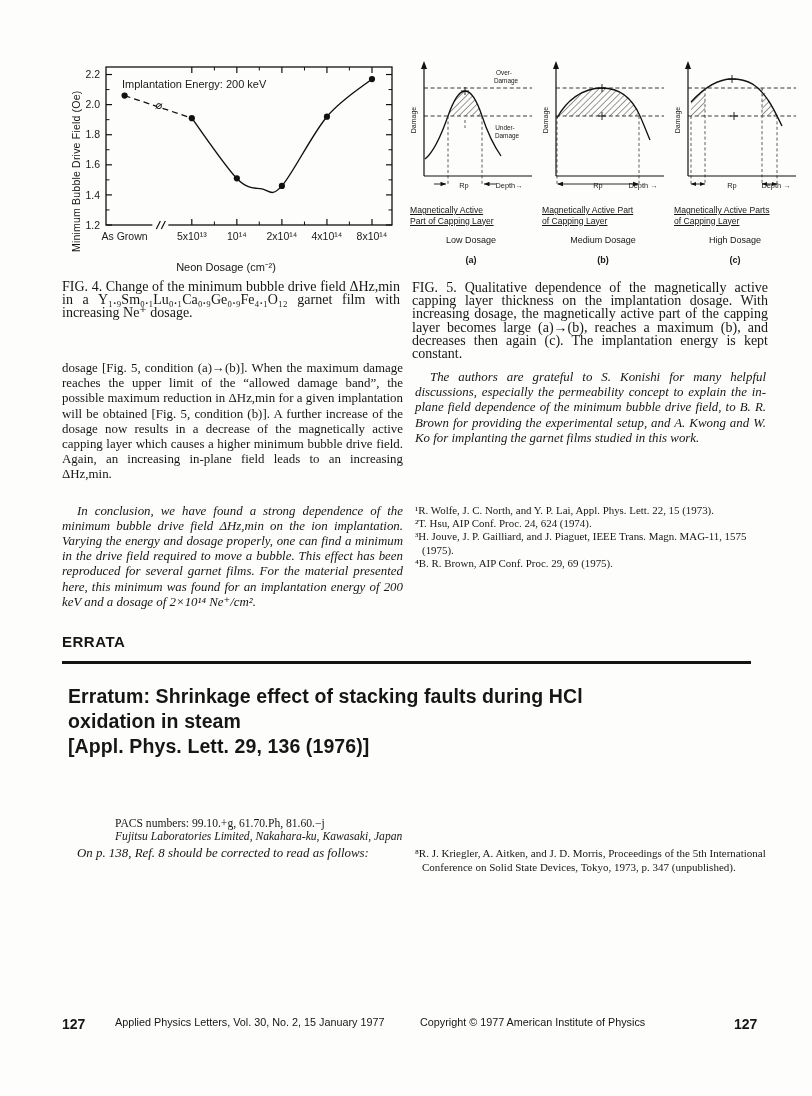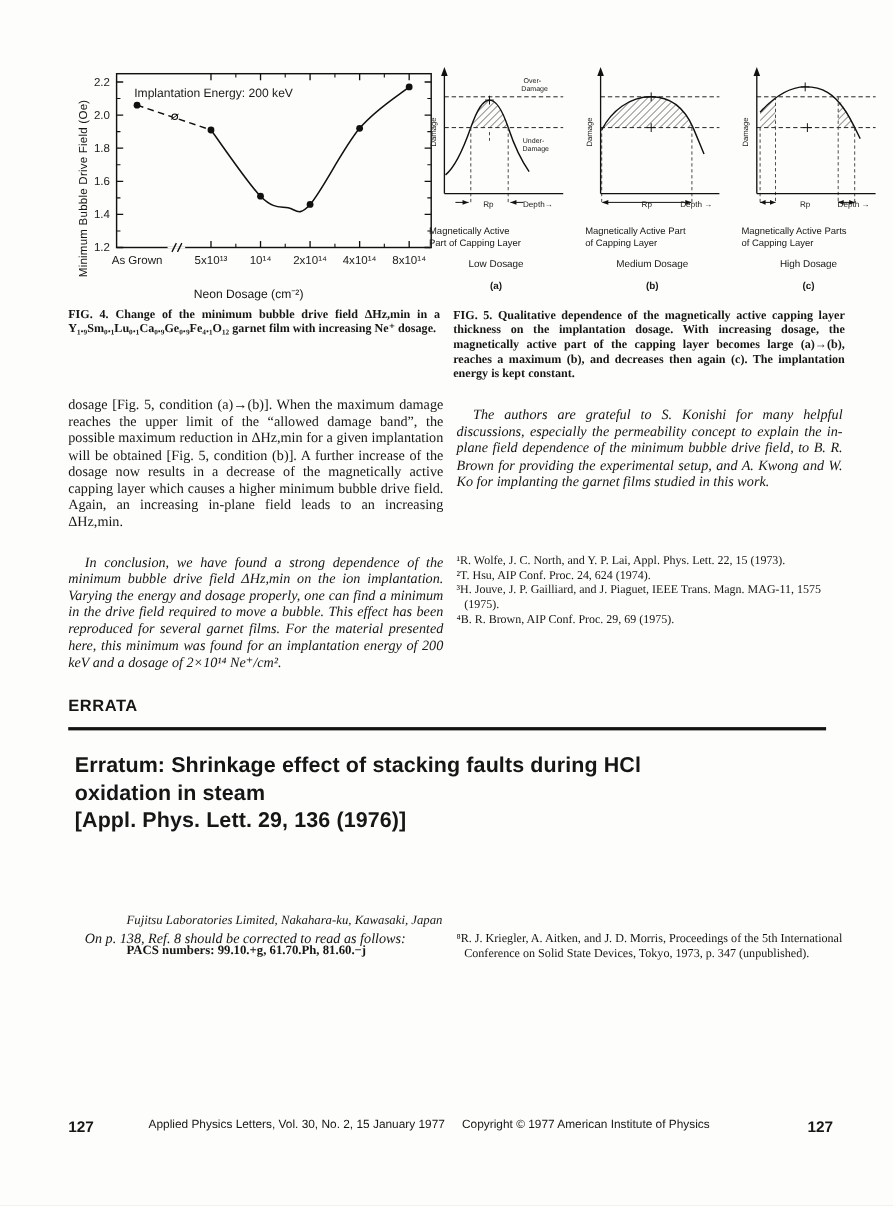--- a/index.html
+++ b/index.html
@@ -11,30 +11,30 @@
   
   .fig4-block { position:absolute; left:56px; top:60px; width:346px; }
   .fig4-wrap { position:relative; display:flex; }
   .ylabel-col { width:20px; position:relative; }
   .ylabel-col span { position:absolute; left:14px; top:192px; white-space:nowrap;
       transform:rotate(-90deg); transform-origin:left top;
       font:10.5px "Liberation Sans",sans-serif; letter-spacing:.2px; }
   #fig4-svg text { font-family:"Liberation Sans",sans-serif; fill:#1a1a1a; }
   .fig4-xlabel { margin-top:3px; margin-left:20px; width:300px; text-align:center;
       font:11px "Liberation Sans",sans-serif; }
-  .fig-caption { font-size:11px; line-height:13.2px; text-align:justify;font-weight:bold; }
+  .fig-caption { font-size:14px; line-height:13.2px; text-align:justify; }
   .fig4-caption { position:absolute; left:62px; top:280px; width:338px; }
   .fig5-caption { position:absolute; left:412px; top:281px; width:356px; }
 
   
-  .fig5-block { position:absolute; left:388px; top:58px; width:392px; display:flex; gap:16px; }
+  .fig5-block { position:absolute; left:408px; top:58px; width:392px; display:flex; gap:6px; }
   .panel { width:126px; display:flex; flex-direction:column; align-items:center; }
   .panel svg { display:block; }
   .panel svg text { font-family:"Liberation Sans",sans-serif; fill:#1a1a1a; }
-  .region-label { margin-top:1px; width:126px; font:8.6px/10.5px "Liberation Sans",sans-serif; text-align:left; padding-left:2px; }
+  .region-label { margin-top:1px; width:126px; font:8.6px/10.5px "Liberation Sans",sans-serif; text-align:left; padding-left:2px;text-decoration:underline; }
   .dosage-label { margin-top:9px; font:9px "Liberation Sans",sans-serif; }
   .panel-letter { margin-top:10px; font:bold 9px "Liberation Sans",sans-serif; }
   .dash { stroke:#222; stroke-width:.9; stroke-dasharray:4 2.6; fill:none; }
   .vdash { stroke:#333; stroke-width:.8; stroke-dasharray:3 2.4; fill:none; }
   .axis { stroke:#111; stroke-width:1.2; fill:none; }
   .curve { stroke:#111; stroke-width:1.3; fill:none; }
   .thin { stroke:#111; stroke-width:.9; fill:none; }
 
   
   .bodytext { font-size:12.9px; line-height:15.2px; text-align:justify; }
@@ -49,32 +49,32 @@
   
   .errata-heading { position:absolute; left:62px; top:633px;
       font:bold 15px "Liberation Sans",sans-serif; letter-spacing:.5px; }
   .errata-rule { position:absolute; left:62px; top:661px; width:689px; height:2.5px; background:#141414; }
   .erratum-title { position:absolute; left:68px; top:684px; width:600px;
       font:bold 19.5px/25px "Liberation Sans",sans-serif; letter-spacing:.1px; }
   .erratum-authors { position:absolute; left:115px; top:770px;
       font:13.2px "Liberation Sans",sans-serif; }
   .erratum-affil { position:absolute; left:115px; top:794px;
       font-style:italic; font-size:11.6px;margin-top:36px; }
-  .erratum-pacs { position:absolute; left:115px; top:817px; font-size:11.6px; font-weight:bold;margin-top:40px; }
+  .erratum-pacs { position:absolute; left:115px; top:817px; font-size:11.6px; font-weight:normal; }
   .correction { position:absolute; left:62px; top:846px; width:340px;
       font-size:12.9px; line-height:15.2px; }
   .erratum-ref { position:absolute; left:415px; top:847px; width:352px;
       font-size:11px; line-height:13.6px; padding-left:7px; text-indent:-7px; }
 
   
   .footer { position:absolute; left:0; top:1016px; width:812px;
       font:10.8px "Liberation Sans",sans-serif; }
   .footer .pnum { font-weight:bold; font-size:14px; }
   .f-left  { position:absolute; left:62px; }
-  .f-journal { position:absolute; left:115px;margin-left:20px; }
+  .f-journal { position:absolute; left:115px; }
   .f-copy  { position:absolute; left:420px; }
   .f-right { position:absolute; left:734px; }
 </style>
 </head>
 <body>
 
 <div class="page">
 
   <div class="fig4-block">
     <div class="fig4-wrap">

